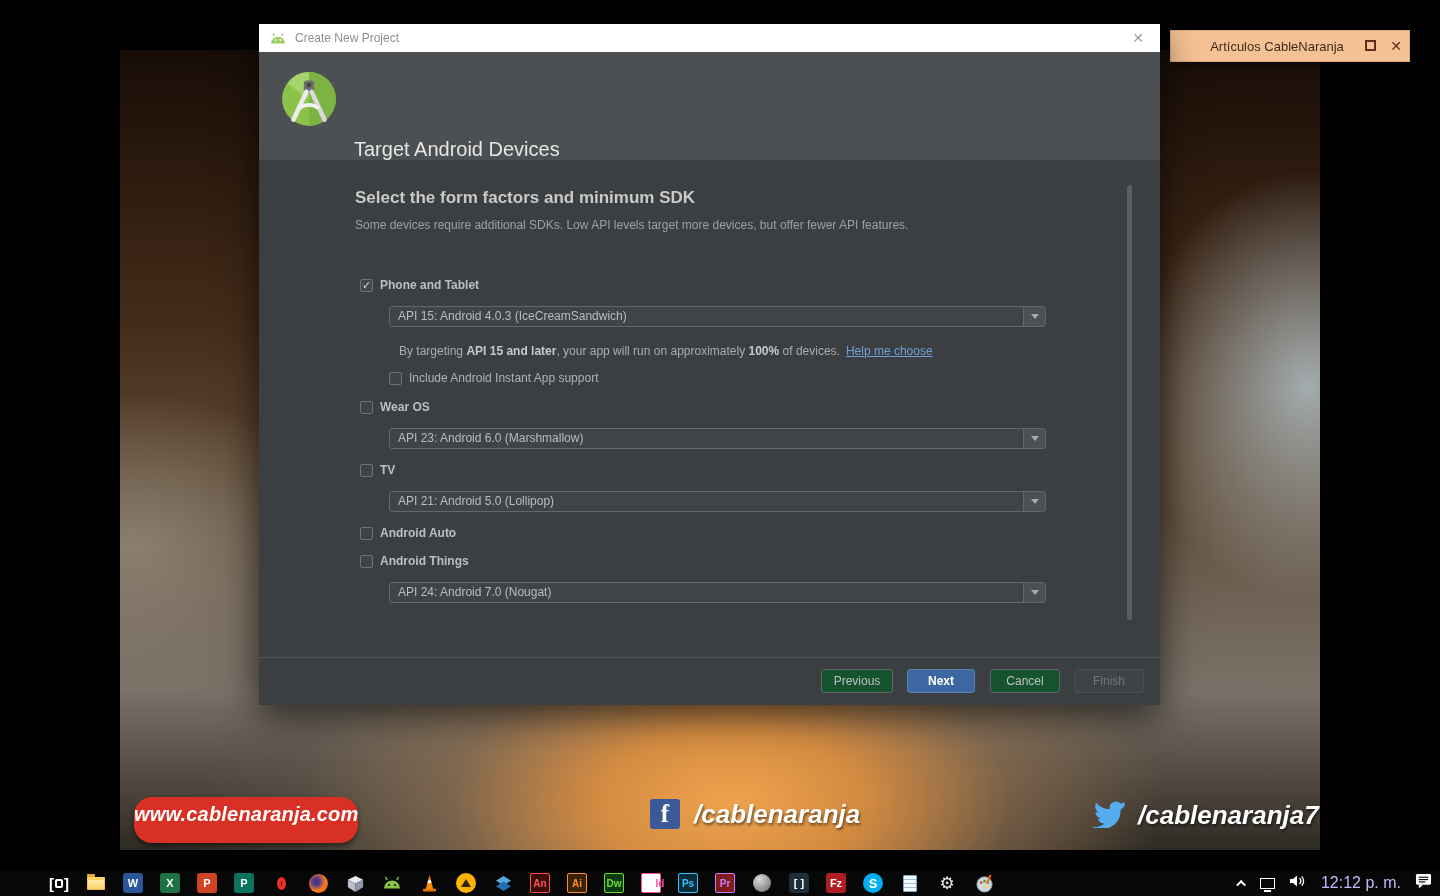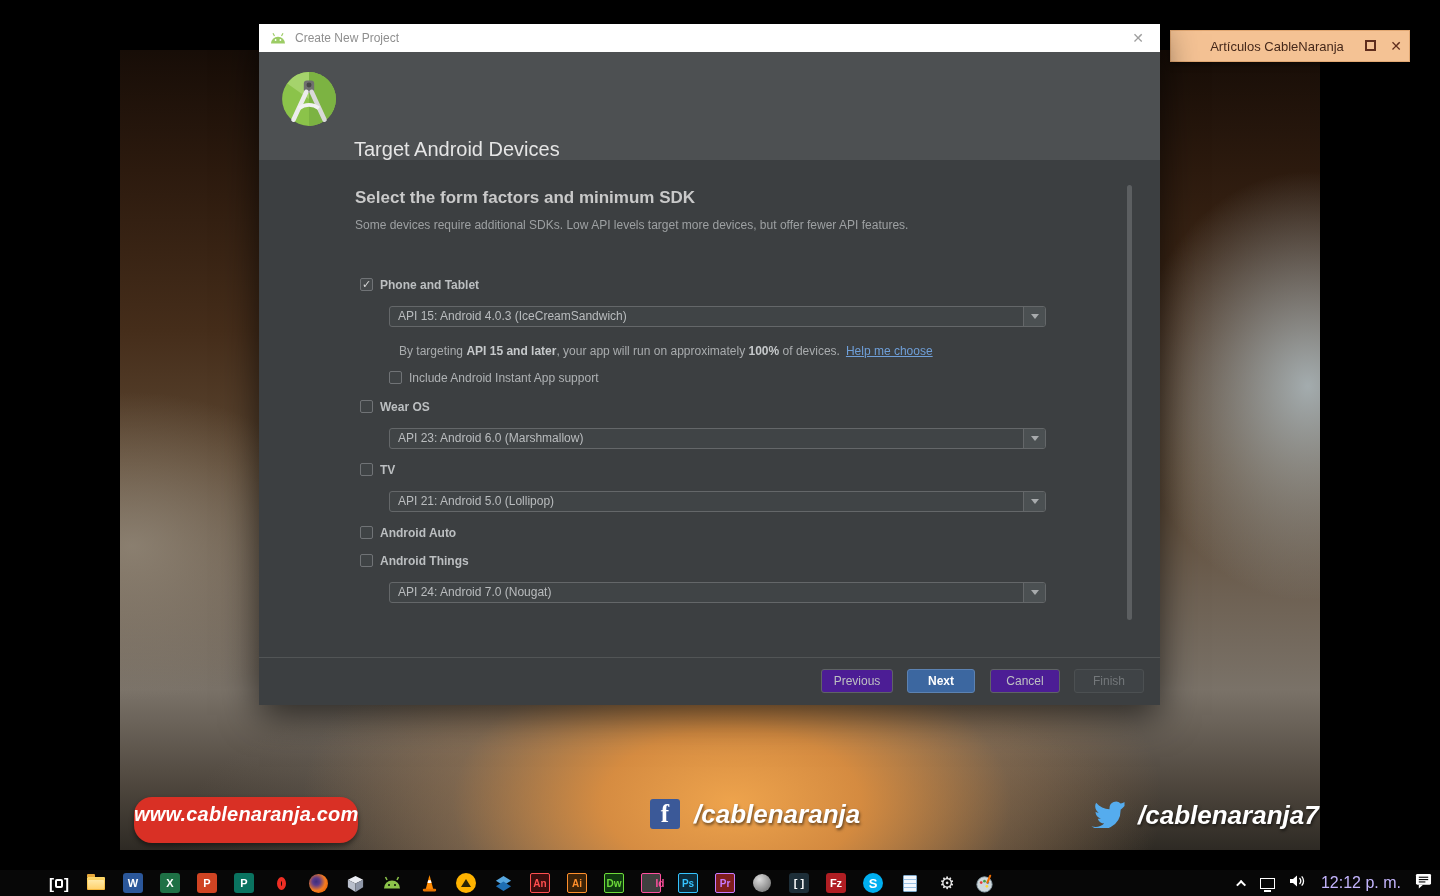--- a/index.html
+++ b/index.html
@@ -49,21 +49,21 @@
     font-size:14px; padding:0 6px; }
   #dlg-header { position:absolute; left:0; top:28px; width:901px; height:108px; background:#4d5052; }
   #dlg-logo { position:absolute; left:20px; top:17px; }
   #dlg-title { position:absolute; left:95px; top:38px; color:#e5e5e5; font-size:20px;margin-top:48px; }
 
   #dlg-content { position:absolute; left:0; top:136px; width:901px; height:497px; background:#3c3f41; }
 
   .h1 { position:absolute; left:96px; top:28px; color:#c9c9c9; font-size:17px; font-weight:bold; }
   .h2 { position:absolute; left:96px; top:58px; color:#9da0a2; font-size:12px;text-align:center; }
 
-  .cbrow { position:absolute; display:flex; align-items:flex-start; }
+  .cbrow { position:absolute; display:flex; align-items:flex-end; }
   .cb { width:13px; height:13px; border:1px solid #707376; border-radius:2px; background:#3f4345;
         position:relative; flex:0 0 auto; }
   .cb.checked { background:#45494b; }
   .cb.checked::after { content:"✓"; color:#dadada; font-size:11px; position:absolute; left:1px; top:-1px; }
   .cblabel { margin-left:7px; color:#bcbfc1; font-size:12px; font-weight:bold; }
   .cblabel.reg { font-weight:normal; color:#afb2b4; }
 
   .dd { position:absolute; left:130px; width:657px; height:21px; border:1px solid #646769;
         border-radius:3px; background:#404446; color:#b9bcbe; font-size:12px; line-height:19px;
         padding-left:8px; }
@@ -74,21 +74,21 @@
 
   .apinote { position:absolute; left:140px; top:184px; font-size:12px; color:#a9acae; }
   .apinote b { color:#c6c9cb; }
   .apinote a { color:#6f9fd8; text-decoration:underline; margin-left:6px; }
 
   #scroll-thumb { position:absolute; left:868px; top:25px; width:5px; height:435px;
     background:#5c5f61; border-radius:3px; }
 
   #dlg-footer { position:absolute; left:0; top:633px; width:901px; height:48px;
     border-top:1px solid #525556; }
-  .btn { position:absolute; top:11px; height:24px; background:#4c1d95; border:1px solid #5f6365;
+  .btn { position:absolute; top:11px; height:24px; background:#14532d; border:1px solid #5f6365;
     border-radius:3px; color:#bdc0c2; font-size:12px; text-align:center; line-height:22px; }
   .btn.primary { background:#3c67a0; border-color:#5c82b2; color:#fff; font-weight:bold; }
   .btn.disabled { color:#73777a; border-color:#4c5052; background:#3f4346; }
 
   
   #taskbar { position:absolute; left:0; bottom:0; width:1440px; height:26px; background:#070707;
     display:flex; align-items:center; }
   #taskbar-icons { display:flex; align-items:center; gap:17px; padding-left:12px; }
   .tbi { width:20px; height:20px; display:flex; align-items:center; justify-content:center; flex:0 0 auto; }
 
@@ -322,21 +322,21 @@
       </span>
       <span class="tbi adobe" style="background: rgb(58, 13, 13); border: 1px solid rgb(255, 79, 79);">
         <span style="color:#ff4f4f">An</span>
       </span>
       <span class="tbi adobe" style="background: rgb(58, 34, 8); border: 1px solid rgb(255, 143, 43);">
         <span style="color:#ff8f2b">Ai</span>
       </span>
       <span class="tbi adobe" style="background: rgb(15, 58, 15); border: 1px solid rgb(109, 219, 58);">
         <span style="color:#6ddb3a">Dw</span>
       </span>
-      <span class="tbi adobe" style="background: #404040; border: 1px solid rgb(255, 79, 158); padding-left: 18px;">
+      <span class="tbi adobe" style="background: #ffffff; border: 1px solid rgb(255, 79, 158); padding-left: 18px;">
         <span style="color:#ff4f9e">Id</span>
       </span>
       <span class="tbi adobe" style="background: rgb(11, 42, 58); border: 1px solid rgb(53, 195, 255);">
         <span style="color:#35c3ff">Ps</span>
       </span>
       <span class="tbi adobe" style="background: #7f1d1d; border: 1px solid rgb(199, 123, 255);">
         <span style="color:#c77bff">Pr</span>
       </span>
       <span class="tbi sphere">
         <i></i>

